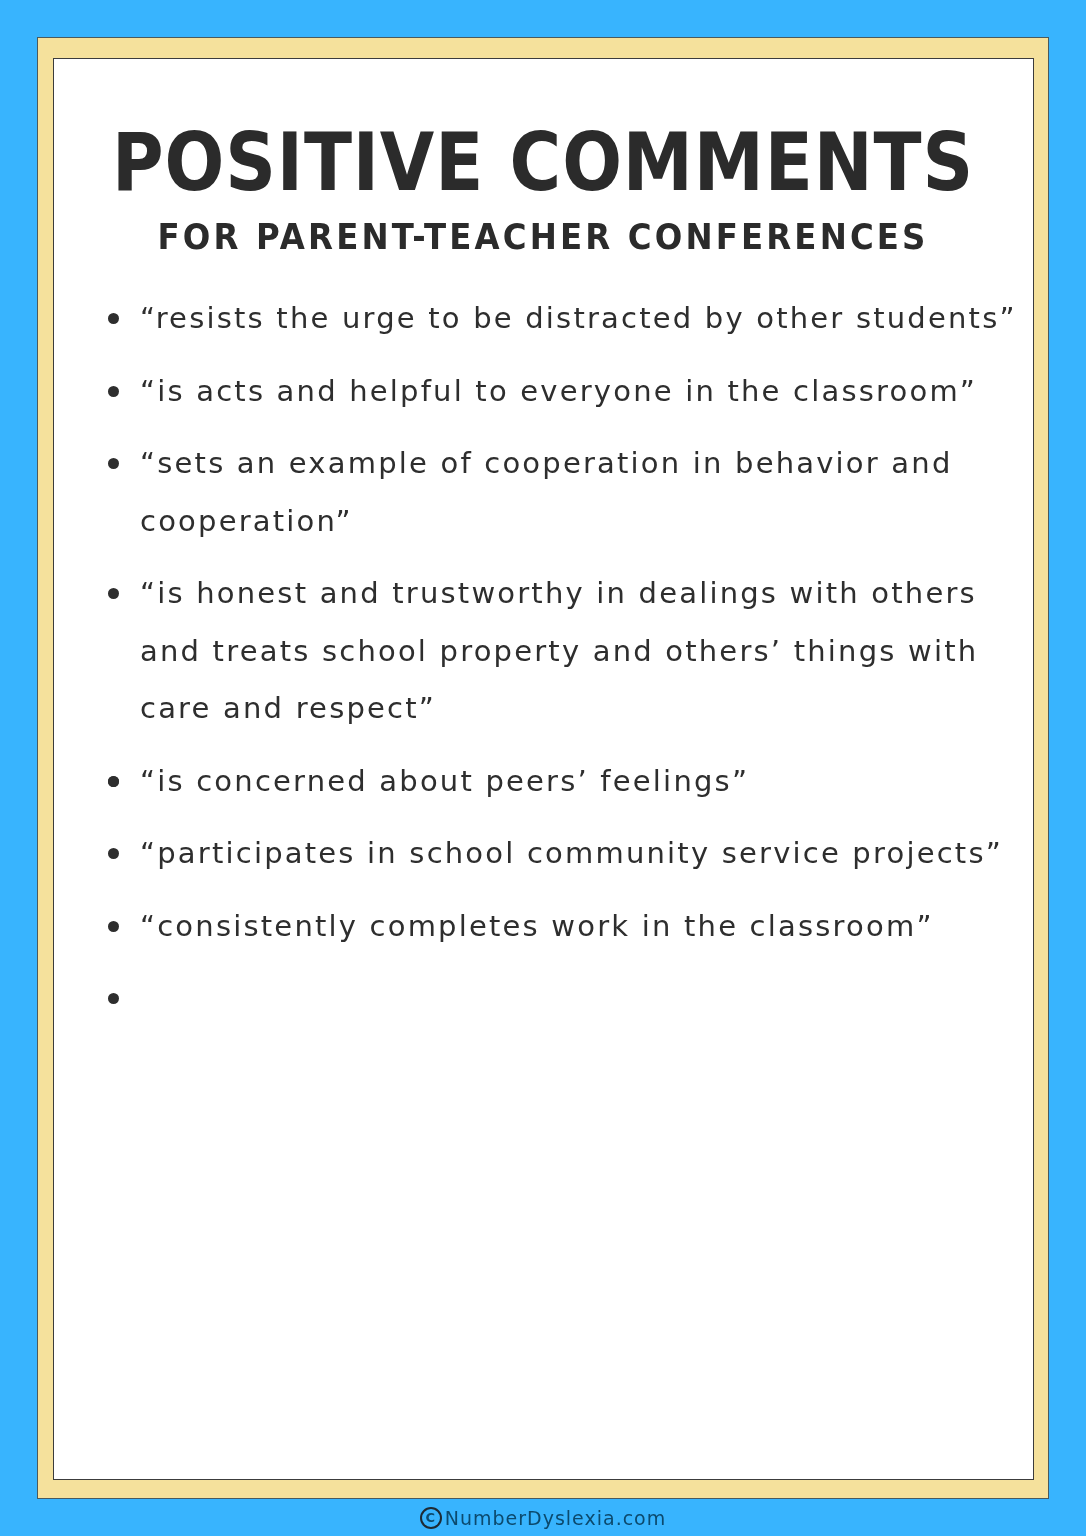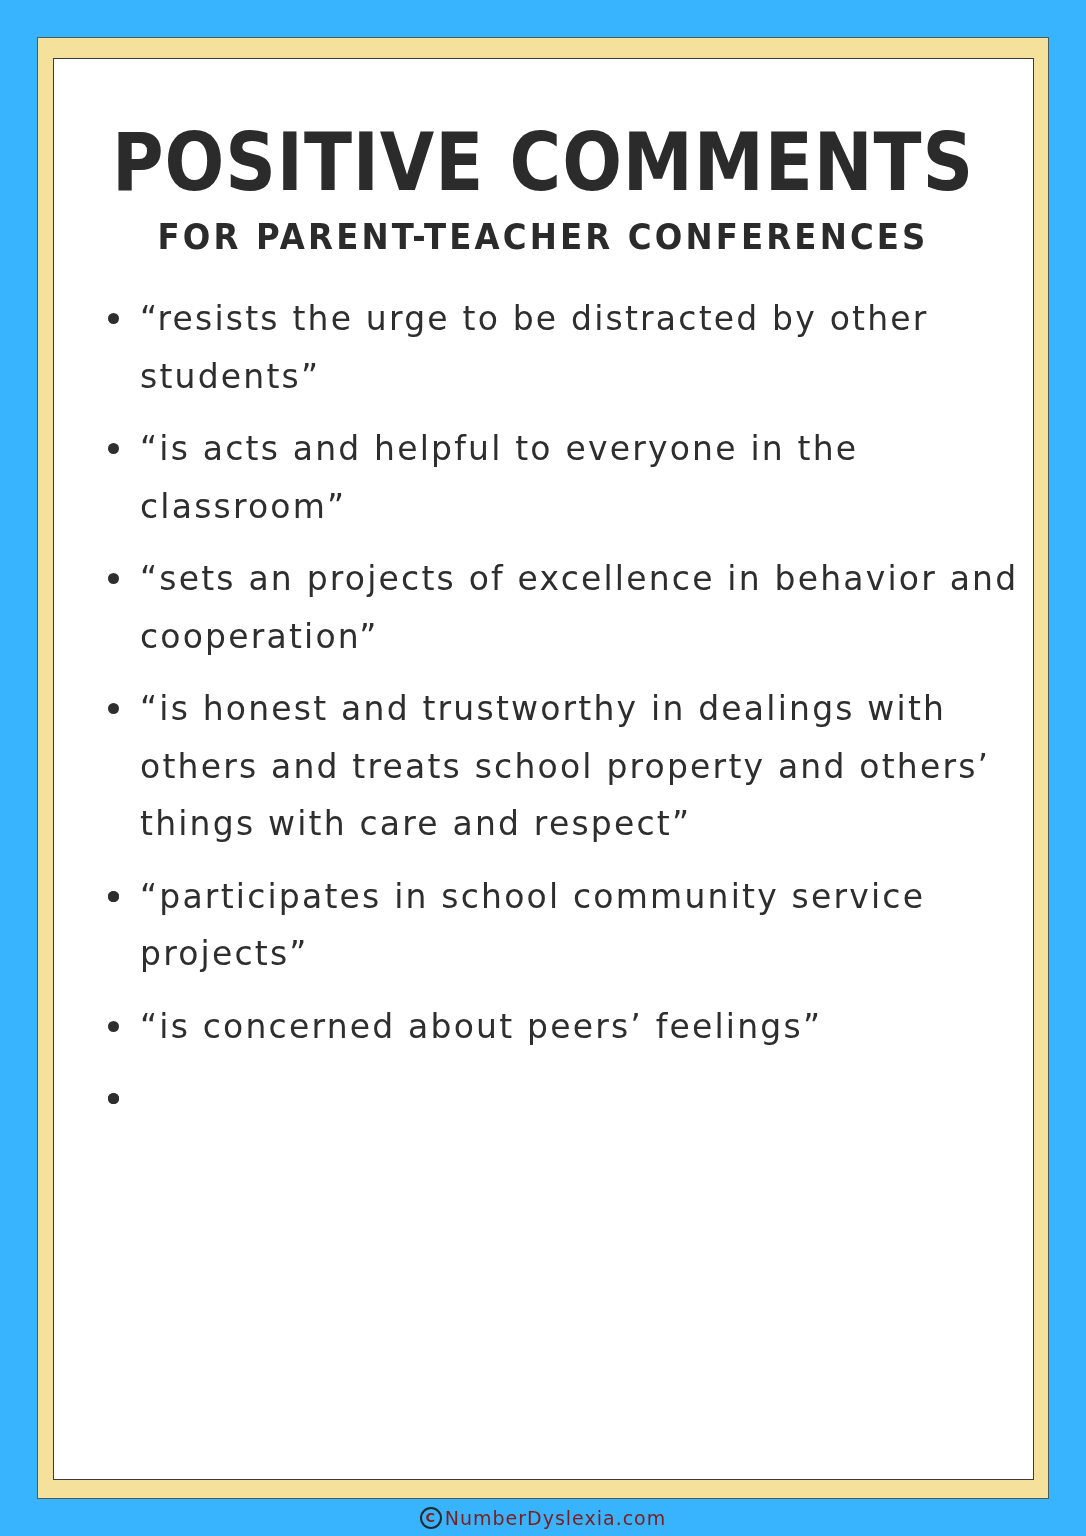--- a/index.html
+++ b/index.html
@@ -57,40 +57,40 @@
   .list {
     position: absolute;
     left: 100px; top: 290px;
     width: 920px;
     margin: 0; padding: 0;
     list-style: none;
   }
   .item {
     position: relative;
     padding-left: 40px;
-    font-size: 33px;
+    font-size: 29px;
     line-height: 57.5px;
     letter-spacing: 2.2px;
     color: #2e2e2e;
     margin-bottom: 15px;
   }
   .bullet {
     position: absolute;
     left: 8px; top: 23px;
     width: 11px; height: 11px;
     border-radius: 50%;
     background: #2e2e2e;
   }
   .footer {
     position: absolute;
     left: 0; right: 0; top: 1505px;
     text-align: center;
     font-size: 19px;
     letter-spacing: 1px;
-    color: #7f1d1d;
+    color: #0c4a6e;
     line-height: 26px;
   }
   .copy-icon {
     display: inline-block;
     width: 22px; height: 22px;
     border: 2px solid #1e2a33;
     border-radius: 50%;
     box-sizing: border-box;
     font-size: 13px;
     line-height: 18px;
@@ -114,39 +114,40 @@
   <li class="item">
     <span class="bullet"></span>
     <span>“resists the urge to be distracted by other students”</span>
   </li>
   <li class="item">
     <span class="bullet"></span>
     <span>“is acts and helpful to everyone in the classroom”</span>
   </li>
   <li class="item">
     <span class="bullet"></span>
-    <span>“sets an projects of excellence in behavior and cooperation”</span>
+    <span>“sets an example of cooperation in behavior and cooperation”</span>
   </li>
   <li class="item">
     <span class="bullet"></span>
     <span>“is honest and trustworthy in dealings with others and treats school property and others’ things with care and respect”</span>
   </li>
   <li class="item">
     <span class="bullet"></span>
   </li>
   <li class="item">
     <span class="bullet"></span>
+    <span>“is concerned about peers’ feelings”</span>
+  </li>
+  <li class="item">
+    <span class="bullet"></span>
     <span>“participates in school community service projects”</span>
   </li>
   <li class="item">
     <span class="bullet"></span>
-    <span>“is concerned about peers’ feelings”</span>
-  </li>
-  <li class="item">
-    <span class="bullet"></span>
+    <span>“consistently completes work in the classroom”</span>
   </li>
   <li class="item">
     <span class="bullet"></span>
   </li>
 </ul>
 
 <div class="footer">
   <span class="copy-icon">C</span><span>NumberDyslexia.com</span>
 </div>
 

